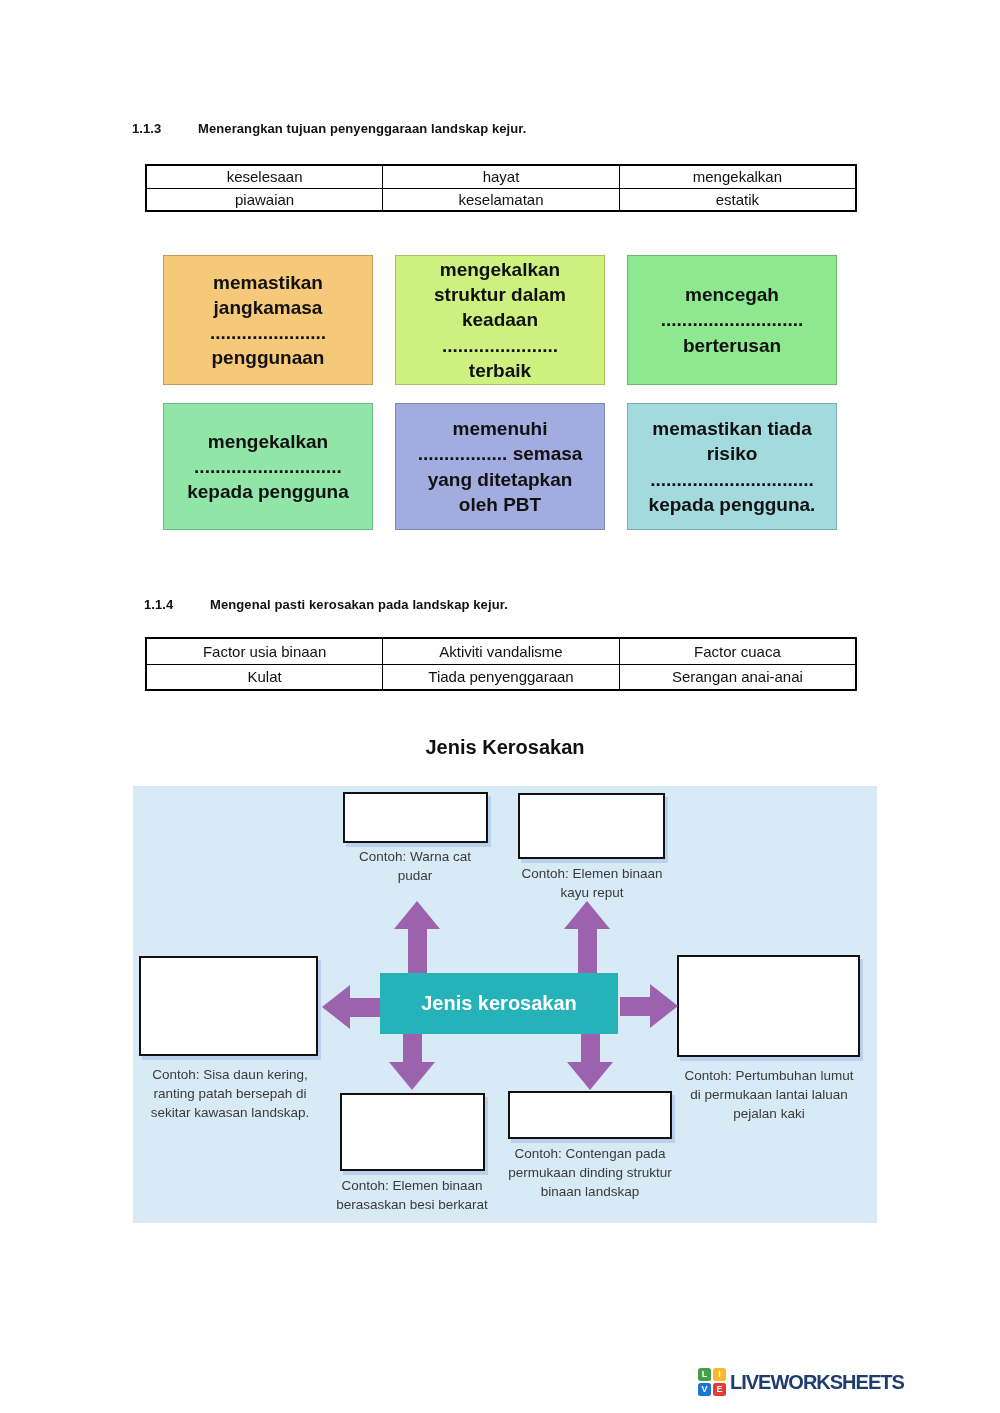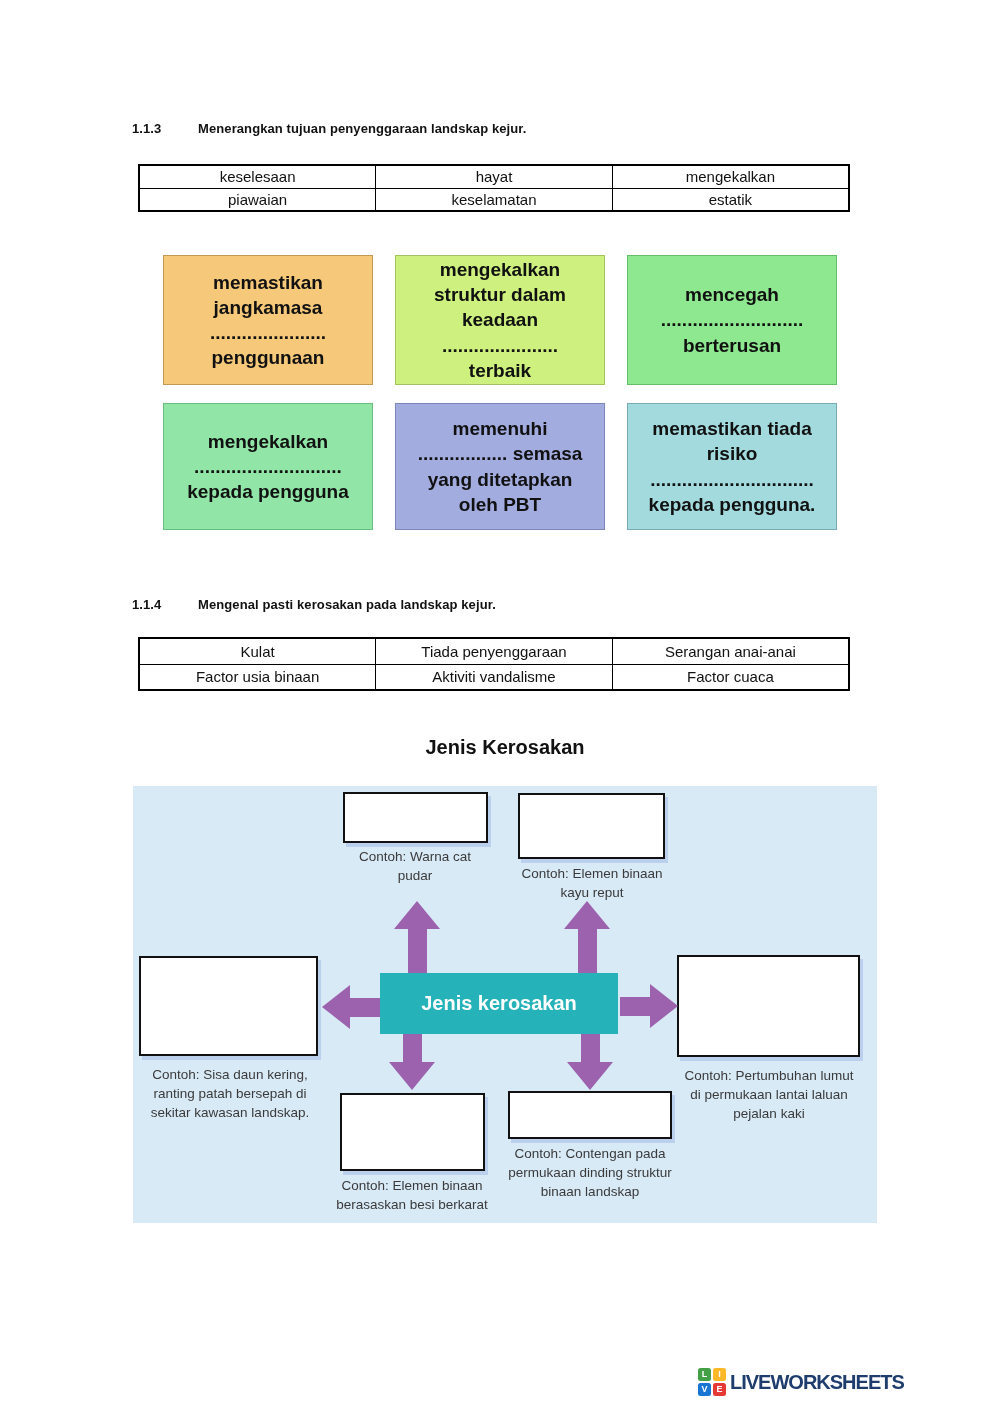--- a/index.html
+++ b/index.html
@@ -13,21 +13,21 @@
   html,body{background:#fff;}
   body{
     width:1000px;height:1413px;position:relative;
     font-family:"Liberation Sans","DejaVu Sans",sans-serif;
     color:var(--ink);
   }
   
   .sec-title{position:absolute;left:132px;display:flex;font-weight:bold;font-size:13px;letter-spacing:.1px;}
   .sec-title .num{width:66px;}
   
-  table.bank{position:absolute;left:138px;width:712px;border-collapse:collapse;border:2px solid #000;table-layout:fixed;}
+  table.bank{position:absolute;left:145px;width:712px;border-collapse:collapse;border:2px solid #000;table-layout:fixed;}
   table.bank td{border:1.5px solid #000;text-align:center;font-size:15px;padding:2px 4px;}
   #bank1 td{height:23px;}
   #bank2 td{height:26px;}
   
   .cards{position:absolute;left:163px;top:255px;width:674px;display:grid;grid-template-columns:210px 210px 210px;grid-column-gap:22px;grid-row-gap:18px;}
   .card{
     height:130px;display:flex;align-items:center;justify-content:center;
     text-align:center;font-weight:bold;font-size:19px;line-height:1.32;
     white-space:pre-line;border:1px solid #999;padding:6px;
   }
@@ -101,36 +101,36 @@
   <div class="card r2" style="background: rgb(163, 172, 223); border-color: rgb(125, 134, 184);">memenuhi
 ................. semasa
 yang ditetapkan
 oleh PBT</div>
   <div class="card r2" style="background: rgb(162, 218, 222); border-color: rgb(120, 173, 181);">memastikan tiada
 risiko
 ...............................
 kepada pengguna.</div>
 </div>
 
-<div class="sec-title" style="top:597px;">
+<div class="sec-title" style="top:597px;margin-left:12px;">
   <span class="num">1.1.4</span>
   <span>Mengenal pasti kerosakan pada landskap kejur.</span>
 </div>
 
 <table class="bank" id="bank2" style="top:637px;">
   <tbody>
       <tr>
+    <td>Factor usia binaan</td>
+    <td>Aktiviti vandalisme</td>
+    <td>Factor cuaca</td>
+  </tr>
+  <tr>
     <td>Kulat</td>
     <td>Tiada penyenggaraan</td>
     <td>Serangan anai-anai</td>
-  </tr>
-  <tr>
-    <td>Factor usia binaan</td>
-    <td>Aktiviti vandalisme</td>
-    <td>Factor cuaca</td>
   </tr>
 </tbody>
   </table>
 
 <div class="diagram-heading">Jenis Kerosakan</div>
 
 <div class="panel">
 
   <div class="abox" style="left:210px;top:6px;width:145px;height:51px;"></div>
   <div class="cap" style="left:202px;top:62px;width:160px;">Contoh: Warna cat

